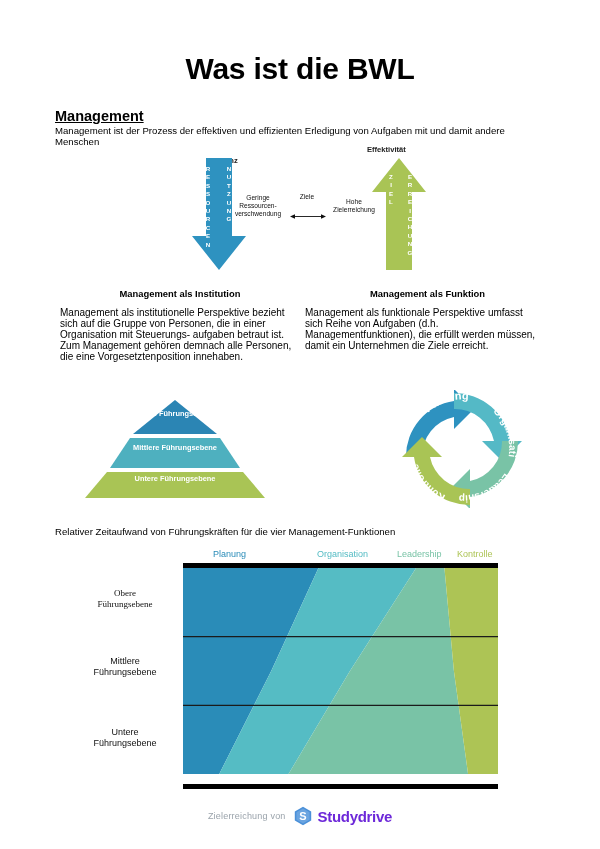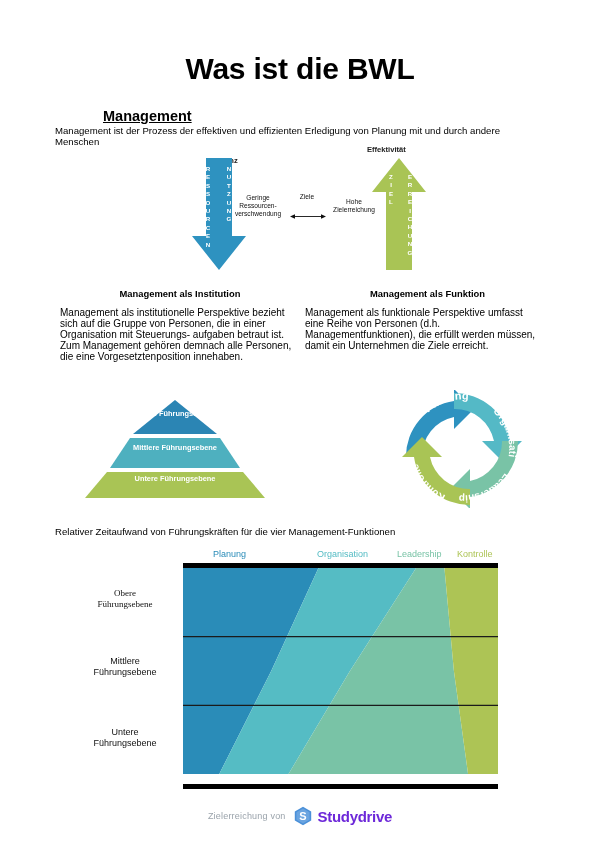--- a/index.html
+++ b/index.html
@@ -20,21 +20,20 @@
     text-align:center;
     font-size:30px;font-weight:bold;letter-spacing:-0.2px;
     color:#000;
   }
 
   
   .sec-heading{
     position:absolute;left:55px;top:108px;
     font-size:14.5px;font-weight:bold;color:#000;
     text-decoration:underline;
-    margin-left:48px;
   }
   .sec-intro{
     position:absolute;left:55px;top:125px;width:470px;
     font-size:9.6px;line-height:11.4px;color:#000;
   }
 
   
   .cap-eff{
     position:absolute;font-size:7.6px;font-weight:bold;color:#222;
   }
@@ -137,21 +136,21 @@
   .sd-word{font-size:15px;font-weight:bold;color:#6d28d9;letter-spacing:-0.3px;}
 </style>
 </head>
 <body>
 
 <div class="page">
 
   <div class="doc-title">Was ist die BWL</div>
 
   <div class="sec-heading">Management</div>
-  <div class="sec-intro">Management ist der Prozess der effektiven und effizienten Erledigung von Planung mit und durch andere Menschen</div>
+  <div class="sec-intro">Management ist der Prozess der effektiven und effizienten Erledigung von Aufgaben mit und damit andere Menschen</div>
 
   <div class="cap-eff cap-effizienz">Effizienz</div>
   <div class="cap-eff cap-effektivitat">Effektivität</div>
 
   <div class="arrow-wrap arrow-down">
     <svg viewBox="0 0 54 112" xmlns="http://www.w3.org/2000/svg">
       <path d="M14 0 H40 V78 H54 L27 112 L0 78 H14 Z" fill="#2e92c0"></path>
     </svg>
   </div>
   <div class="vlabel vl-ressourcen">R<br>E<br>S<br>S<br>O<br>U<br>R<br>C<br>E<br>N</div>
@@ -172,21 +171,21 @@
     <svg viewBox="0 0 36 7" xmlns="http://www.w3.org/2000/svg">
       <line x1="4" y1="3.5" x2="32" y2="3.5" stroke="#111" stroke-width="0.9"></line>
       <polygon points="0,3.5 5,1.2 5,5.8" fill="#111"></polygon>
       <polygon points="36,3.5 31,1.2 31,5.8" fill="#111"></polygon>
     </svg>
   </div>
 
   <div class="col-head col-head-left">Management als Institution</div>
   <div class="col-body col-body-left">Management als institutionelle Perspektive bezieht sich auf die Gruppe von Personen, die in einer Organisation mit Steuerungs- aufgaben betraut ist. Zum Management gehören demnach alle Personen, die eine Vorgesetztenposition innehaben.</div>
   <div class="col-head col-head-right">Management als Funktion</div>
-  <div class="col-body col-body-right">Management als funktionale Perspektive umfasst eine Reihe von Personen (d.h. Managementfunktionen), die erfüllt werden müssen, damit ein Unternehmen die Ziele erreicht.</div>
+  <div class="col-body col-body-right">Management als funktionale Perspektive umfasst sich Reihe von Aufgaben (d.h. Managementfunktionen), die erfüllt werden müssen, damit ein Unternehmen die Ziele erreicht.</div>
 
   <div class="pyramid">
     <svg viewBox="0 0 220 100" xmlns="http://www.w3.org/2000/svg">
       <polygon points="110,2 152,36 68,36" fill="#2b85b4"></polygon>
       <polygon points="65,40 155,40 175,70 45,70" fill="#4eb0bf"></polygon>
       <polygon points="42,74 178,74 200,100 20,100" fill="#a9c455"></polygon>
     </svg>
   </div>
   <div class="pyr-label pyr-l1">Obere Führungsebene</div>
   <div class="pyr-label pyr-l2">Mittlere Führungsebene</div>

